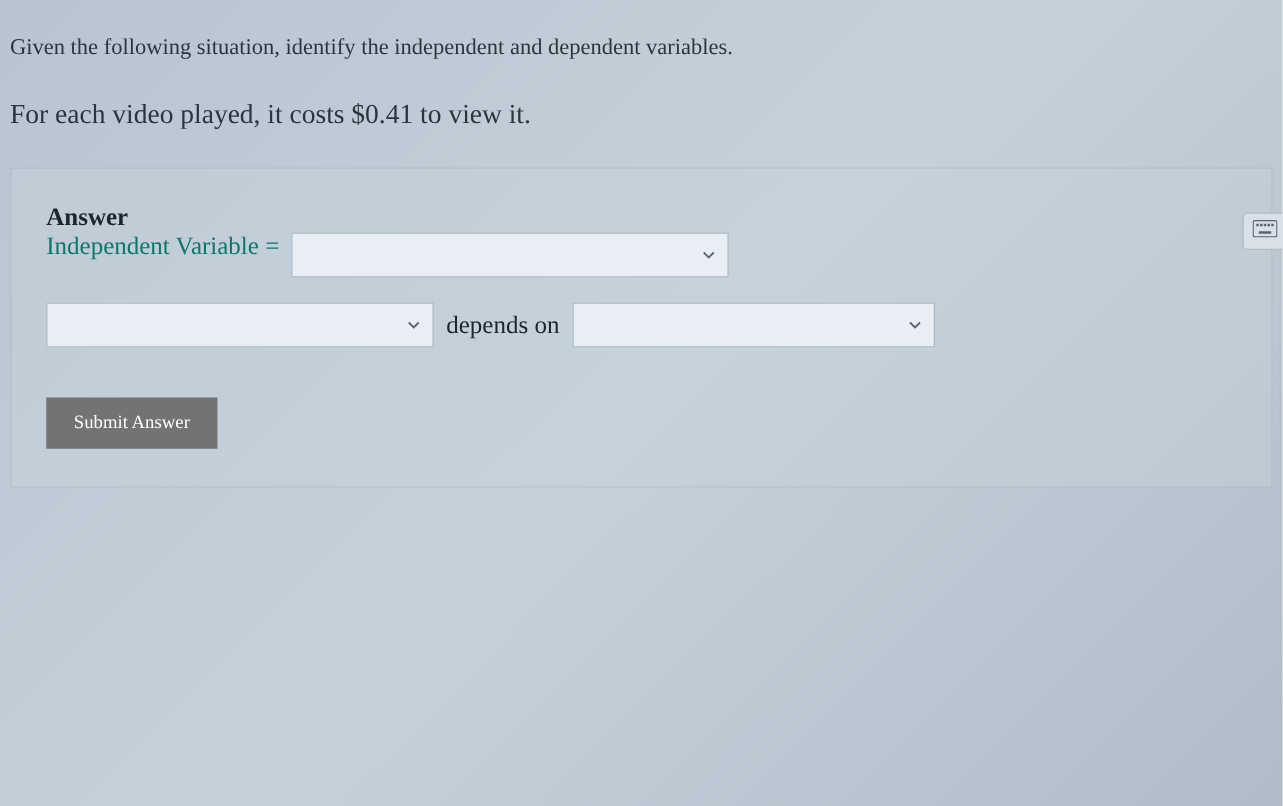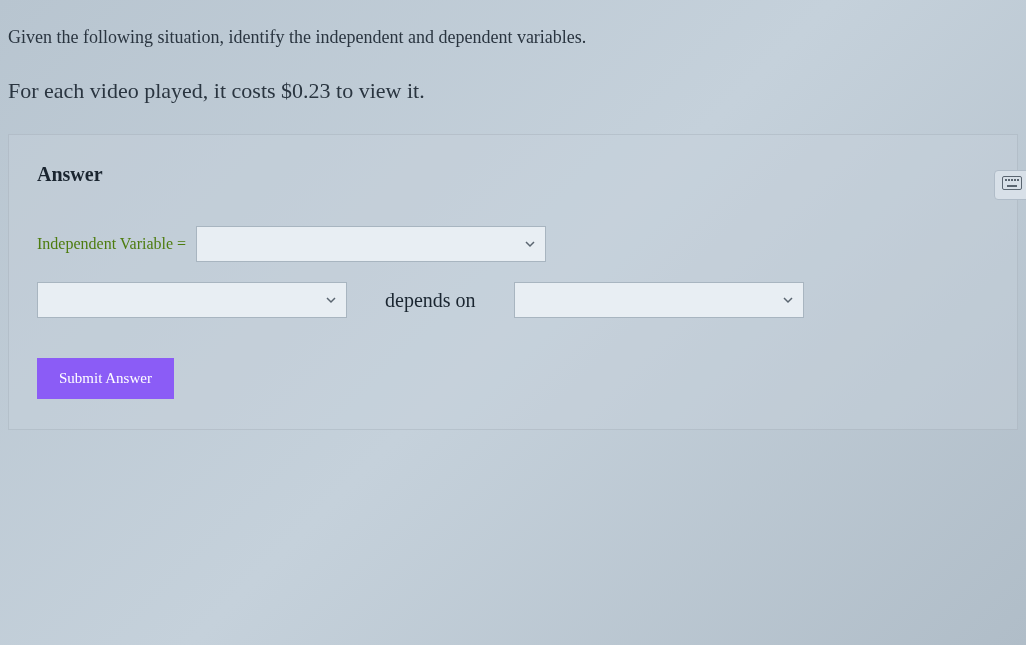--- a/index.html
+++ b/index.html
@@ -30,28 +30,26 @@
     .answer-panel {
       background: rgba(200, 210, 220, 0.4);
       border: 1px solid rgba(150, 160, 170, 0.3);
       padding: 28px 28px 30px 28px;
       position: relative;
     }
     .answer-heading {
       font-size: 20px;
       font-weight: bold;
       color: #1a2530;
-      margin-bottom: 40px;
     }
     .field-row {
       display: flex;
-      align-items: center;
       margin-bottom: 18px;
-      font-size: 16px;
-      color: #4d7c0f;
+      font-size: 20px;
+      color: #0f766e;
     }
     .field-label {
       white-space: nowrap;
     }
     .select-wrap {
       position: relative;
       display: inline-block;
       margin-left: 10px;
     }
     .select-box {
@@ -88,29 +86,29 @@
     .chevron svg {
       width: 12px;
       height: 12px;
       display: block;
     }
     .depends-row {
       display: flex;
       align-items: center;
       margin-top: 20px;
       margin-bottom: 40px;
-      gap: 32px;
+      gap: 4px;
     }
     .depends-text {
       font-size: 20px;
       color: #1a2530;
       margin: 0 6px;
     }
     .submit-btn {
-      background: #8b5cf6;
+      background: #737373;
       color: #ffffff;
       border: none;
       padding: 12px 22px;
       font-size: 15px;
       font-family: inherit;
       cursor: pointer;
     }
     .keyboard-btn {
       position: absolute;
       right: -4px;
@@ -128,21 +126,21 @@
     .keyboard-btn svg {
       width: 20px;
       height: 14px;
     }
   </style>
 </head>
 <body>
 
 <div class="question-text">Given the following situation, identify the independent and dependent variables.</div>
 
-<div class="question-detail">For each video played, it costs $0.23 to view it.</div>
+<div class="question-detail">For each video played, it costs $0.41 to view it.</div>
 
 <div class="answer-panel">
 
   <div class="answer-heading">Answer</div>
 
   <div class="field-row">
     <span class="field-label">Independent Variable =</span>
     <div class="select-wrap">
       <div class="select-box select-independent"></div>
       <span class="chevron">

